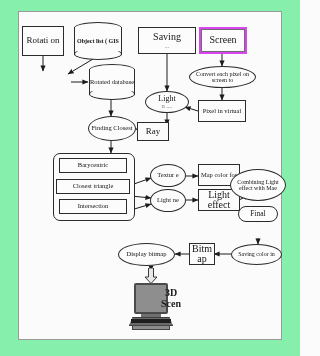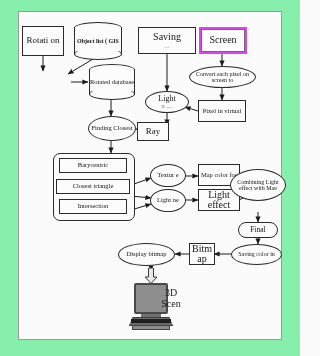--- a/index.html
+++ b/index.html
@@ -20,21 +20,21 @@
   .t65{font-size:6.5px;}
   .t7{font-size:10px;}
   .t75{font-size:7.5px;}
   .t8{font-size:8px;}
   .t9{font-size:9px;}
   .t10{font-size:10px;}
   .bold{font-weight:bold;}
   svg.links{position:absolute;left:0;top:0;width:300px;height:356px;pointer-events:none;}
   #monitor{position:absolute;left:129px;top:283px;width:44px;height:47px;}
   .mon-screen{position:absolute;left:5px;top:0;width:34px;height:31px;background:#8e8e8e;border:2px solid #4a4a4a;border-radius:2px;box-sizing:border-box;display:flex;align-items:center;justify-content:center;}
-  .mon-screen span{display:block;text-align:center;line-height:1.05;color:#1b1b1b;font-weight:normal;margin-left:40px;}
+  .mon-screen span{display:block;text-align:center;line-height:1.05;color:#1b1b1b;font-weight:bold;margin-left:40px;}
   .mon-neck{position:absolute;left:12px;top:31px;width:20px;height:4px;background:#6f6f6f;}
   .mon-base{position:absolute;left:0;top:34px;width:44px;height:9px;background:#6b6b6b;border:1px solid #3d3d3d;box-sizing:border-box;
      clip-path:polygon(8% 0,92% 0,100% 100%,0 100%);}
   .mon-base2{position:absolute;left:2px;top:36px;width:40px;height:4px;background:#1e1e1e;}
   .mon-foot{position:absolute;left:3px;top:42px;width:38px;height:5px;background:#8c8c8c;border:1px solid #454545;box-sizing:border-box;}
   .bigarrow{position:absolute;left:144px;top:268px;width:14px;height:16px;}
 </style>
 </head>
 <body>
 
@@ -147,21 +147,21 @@
     <span>Map color for</span>
   </div>
   <div class="node rect t7" style="left:198px;top:189px;width:42px;height:22px;">
     <span>Light effect</span>
   </div>
 
   <div class="node ellipse t6" style="left:230px;top:169px;width:56px;height:32px;padding:0 4px;">
     <span>Combining Light effect with Mae</span>
   </div>
 
-  <div class="node rect t75" style="left:238px;top:222px;width:40px;height:16px;border-radius:8px;">
+  <div class="node rect t75" style="left:238px;top:206px;width:40px;height:16px;border-radius:8px;">
     <span>Final</span>
   </div>
 
   <div class="node ellipse t6" style="left:231px;top:244px;width:51px;height:21px;">
     <span>Saving color in</span>
   </div>
 
   <div class="node rect t7" style="left:189px;top:243px;width:26px;height:22px;">
     <span>Bitm ap</span>
   </div>

